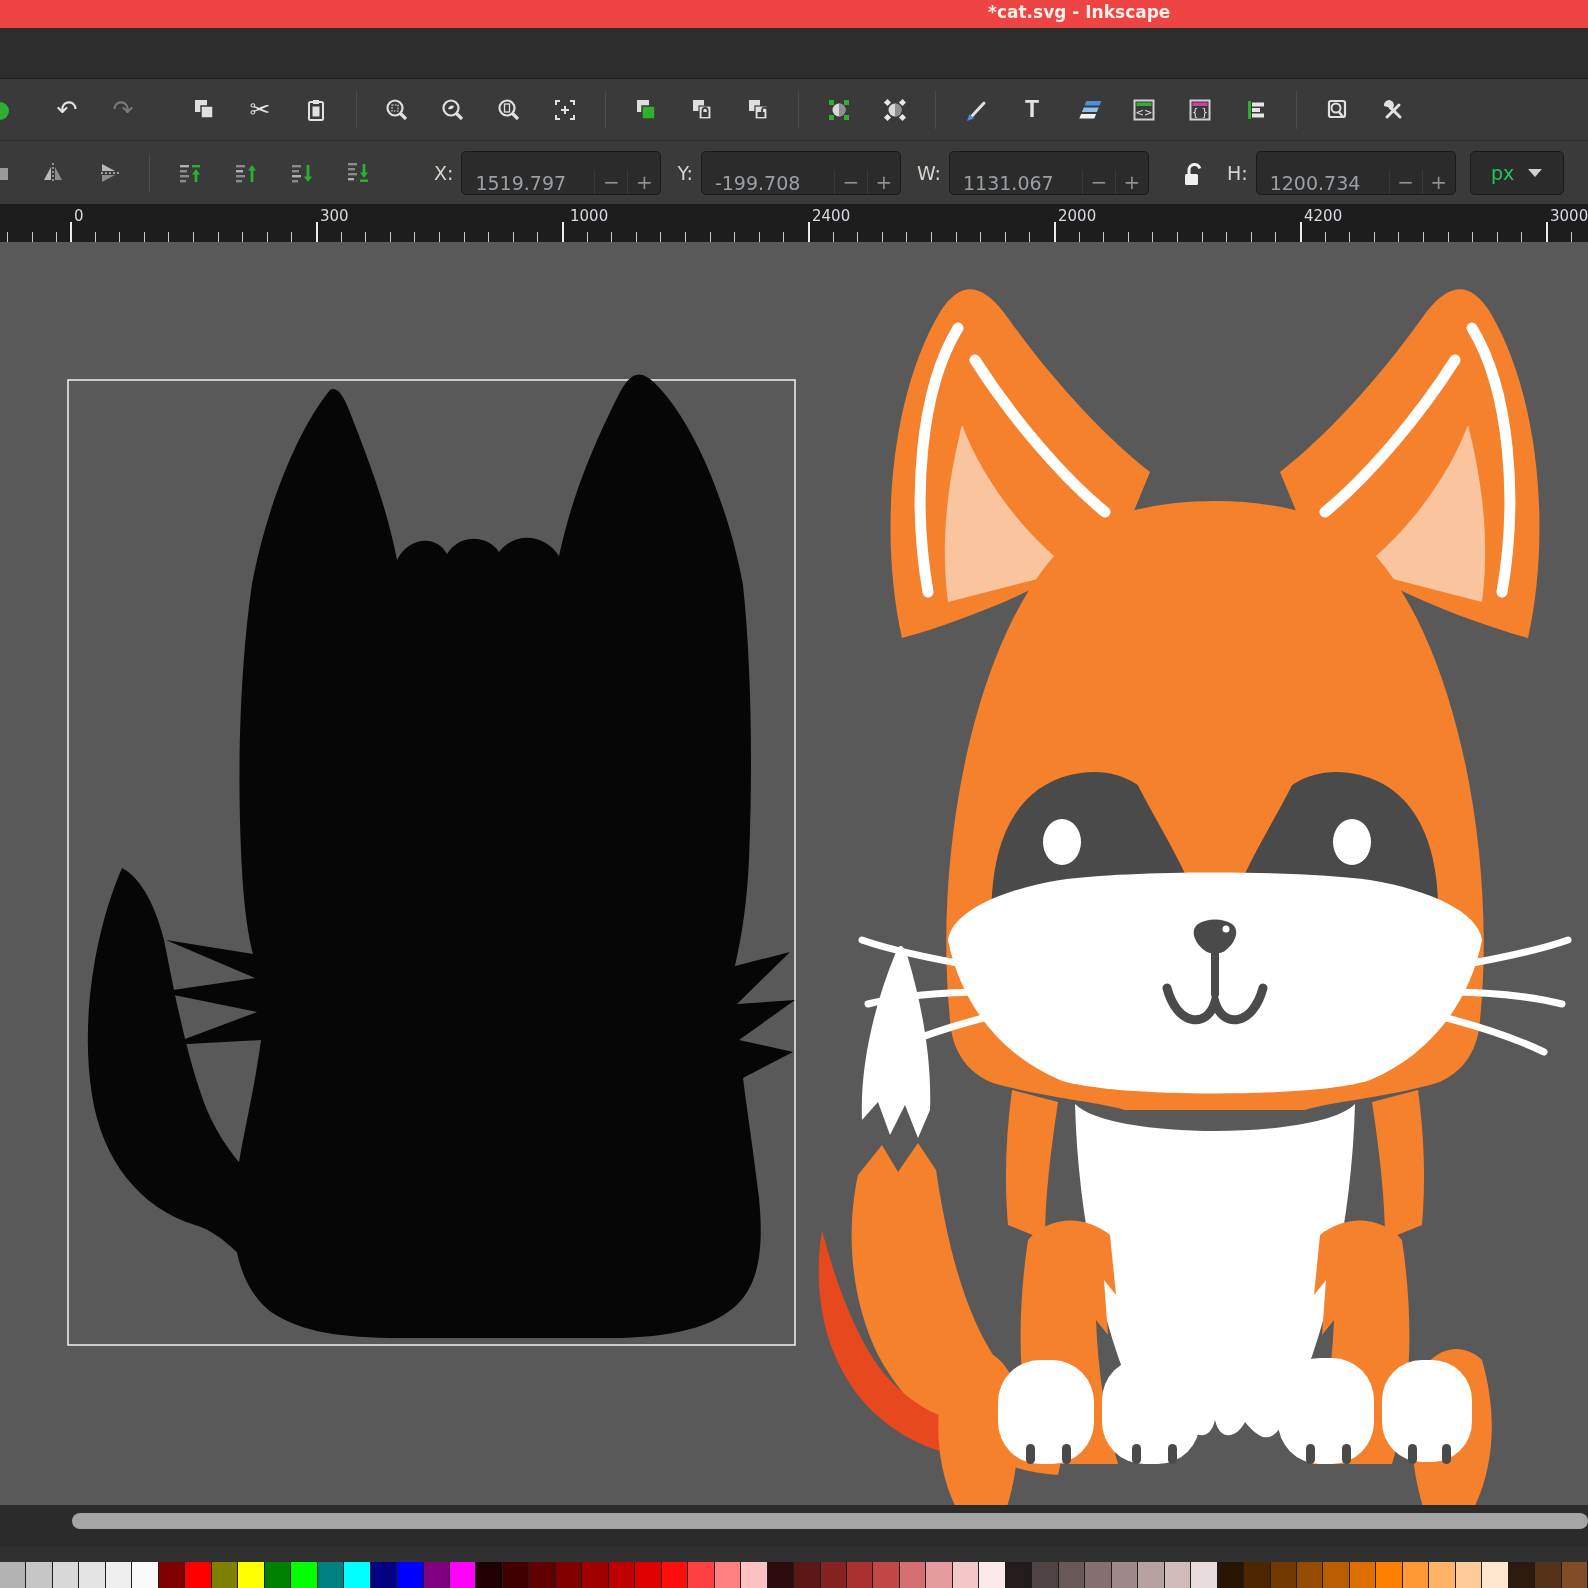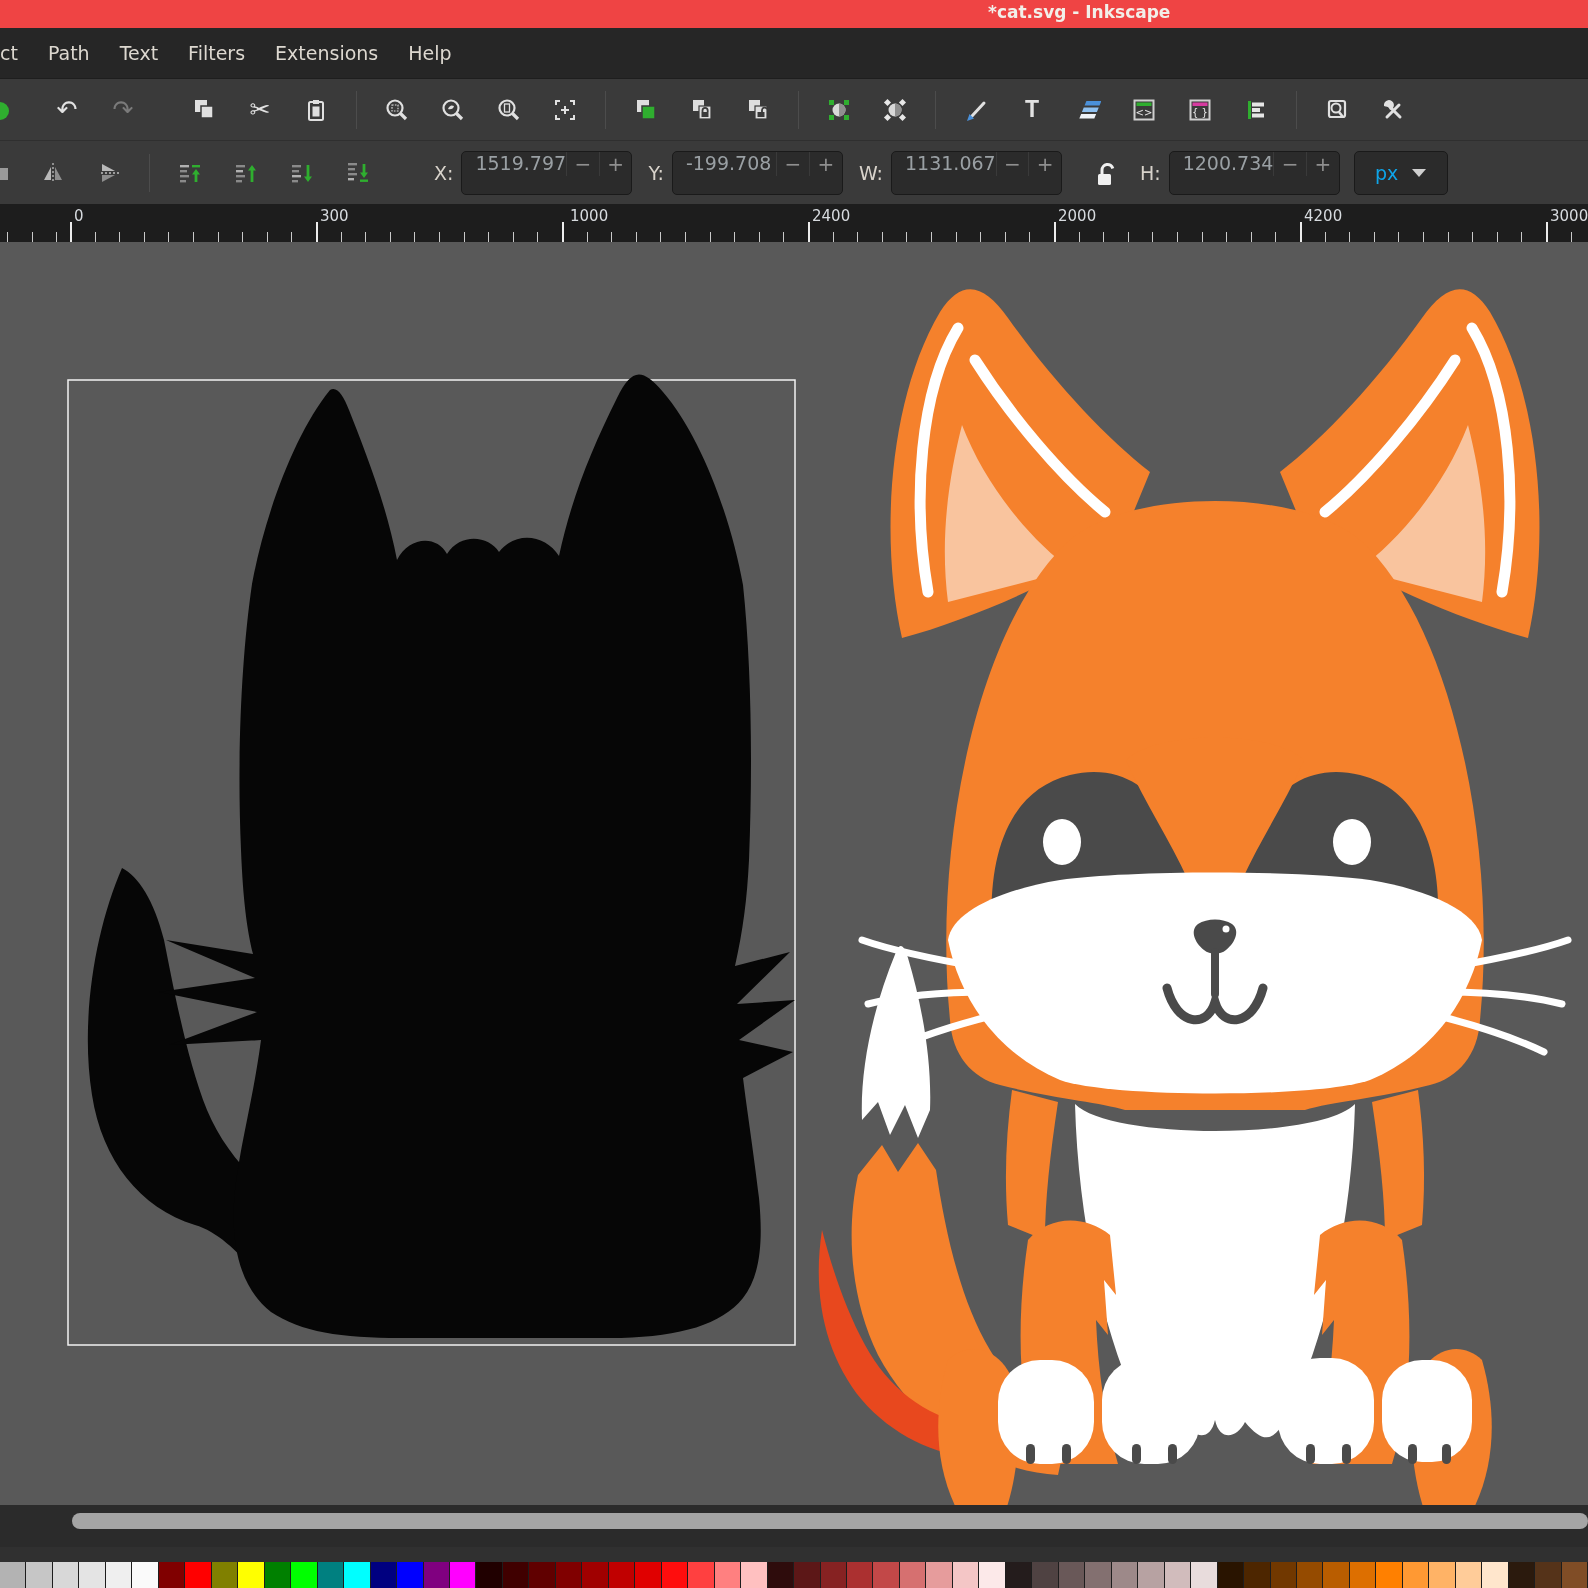--- a/index.html
+++ b/index.html
@@ -24,28 +24,28 @@
         background:transparent;border:none;padding:0;margin:0 5px;cursor:pointer;flex:none;}
   .glyph{font-size:25px;color:#e2e2e2;line-height:1;}
   .glyph.dim{color:#7a7a7a;}
   .vsep{width:1px;height:38px;background:#4c4c4c;margin:0 12px;flex:none;}
   .clip-left{width:16px;height:46px;overflow:hidden;position:relative;flex:none;}
 
   
   #snapbar{top:140px;height:64px;background:#3a3a3a;border-top:1px solid #2f2f2f;
            display:flex;align-items:center;}
   .flabel{color:#d8d3cb;font-size:19px;margin:0 8px 0 16px;}
-  .spin{width:171px;height:44px;background:#2b2b2b;border:1px solid #1a1a1a;border-radius:5px;
-        display:flex;align-items:flex-start;flex:none;}
+  .spin{width:200px;height:44px;background:#2b2b2b;border:1px solid #1a1a1a;border-radius:5px;
+        display:flex;align-items:flex-end;flex:none;}
   .sval{flex:1;padding-left:13px;color:#9aa0a4;font-size:19px;}
   .sbtn{width:33px;text-align:center;color:#8f8f8f;font-size:20px;border-left:1px solid #3a3a3a;
         cursor:pointer;user-select:none;}
   .unitbox{width:94px;height:44px;background:#2b2b2b;border:1px solid #1a1a1a;border-radius:5px;
            display:flex;align-items:center;justify-content:center;gap:14px;margin-left:14px;cursor:pointer;}
-  .unitbox span{color:#0ea5e9;font-size:19px;}
+  .unitbox span{color:#22c55e;font-size:19px;}
   .caret{width:0;height:0;border-left:7px solid transparent;border-right:7px solid transparent;
          border-top:8px solid #cfcfcf;}
   .lockbtn{width:40px;height:44px;display:flex;align-items:center;justify-content:center;
            background:transparent;border:none;margin-left:22px;cursor:pointer;}
 
   
   #ruler{top:204px;height:38px;background:#1d1d1d;}
   .tick-minor{position:absolute;left:0;right:0;bottom:0;height:10px;
       background:repeating-linear-gradient(90deg,#c9c9c9 0 1px,transparent 1px 24.6px);
       background-position-x:70px;}
@@ -75,28 +75,20 @@
 </style>
 </head>
 <body>
 
 <div id="app">
 
   <div class="row" id="titlebar">
     <span id="title">*cat.svg - Inkscape</span>
   </div>
 
-  <div class="row" id="menubar">
-      <span class="menu-item">ct</span>
-      <span class="menu-item">Path</span>
-      <span class="menu-item">Text</span>
-      <span class="menu-item">Filters</span>
-      <span class="menu-item">Extensions</span>
-      <span class="menu-item">Help</span>
-    </div>
 
   <div class="row" id="cmdbar">
     <div class="clip-left">
       <svg width="46" height="46" style="margin-left:-30px">
           <circle cx="30" cy="24" r="9" fill="#2fae2f"></circle>
         </svg>
     </div>
     <button class="tbtn" style="margin-left:28px">
         <span class="glyph">↶</span>
       </button>

